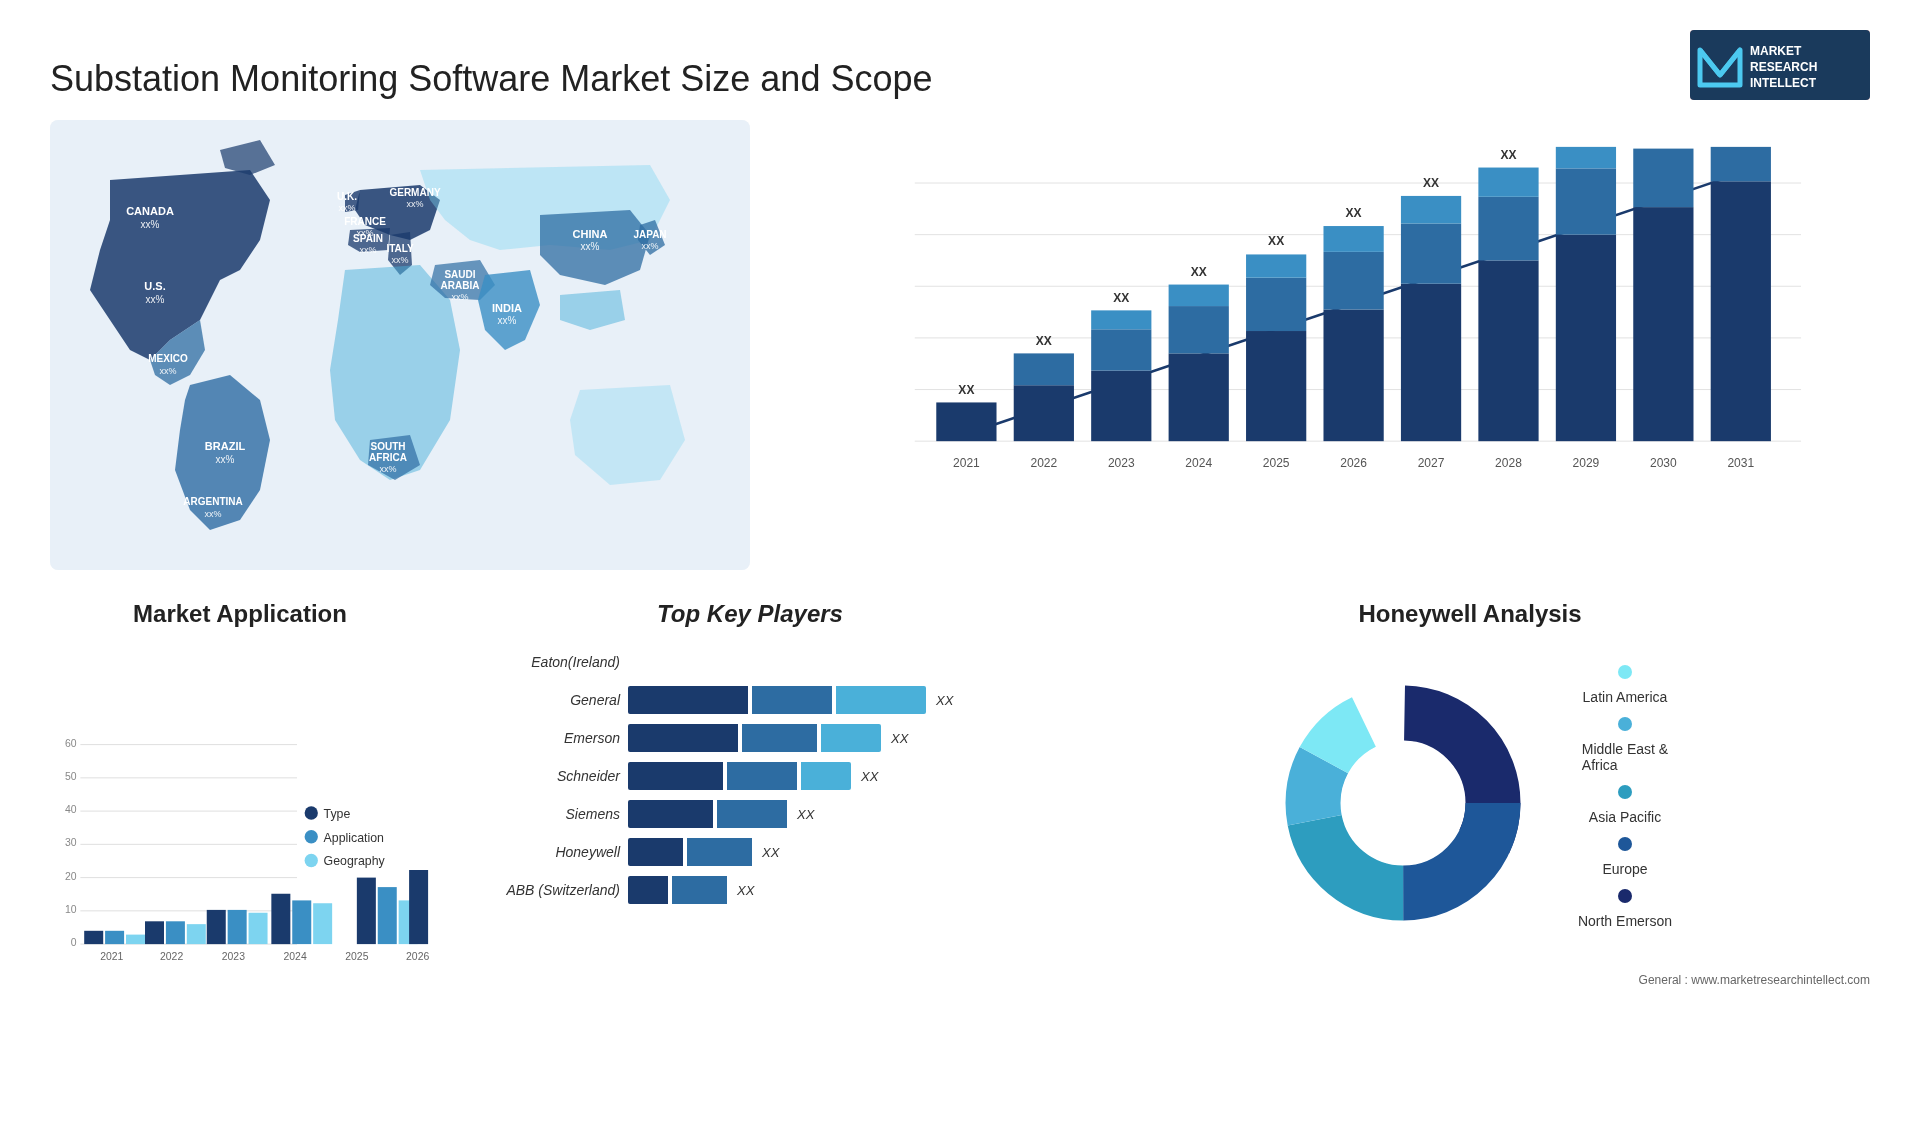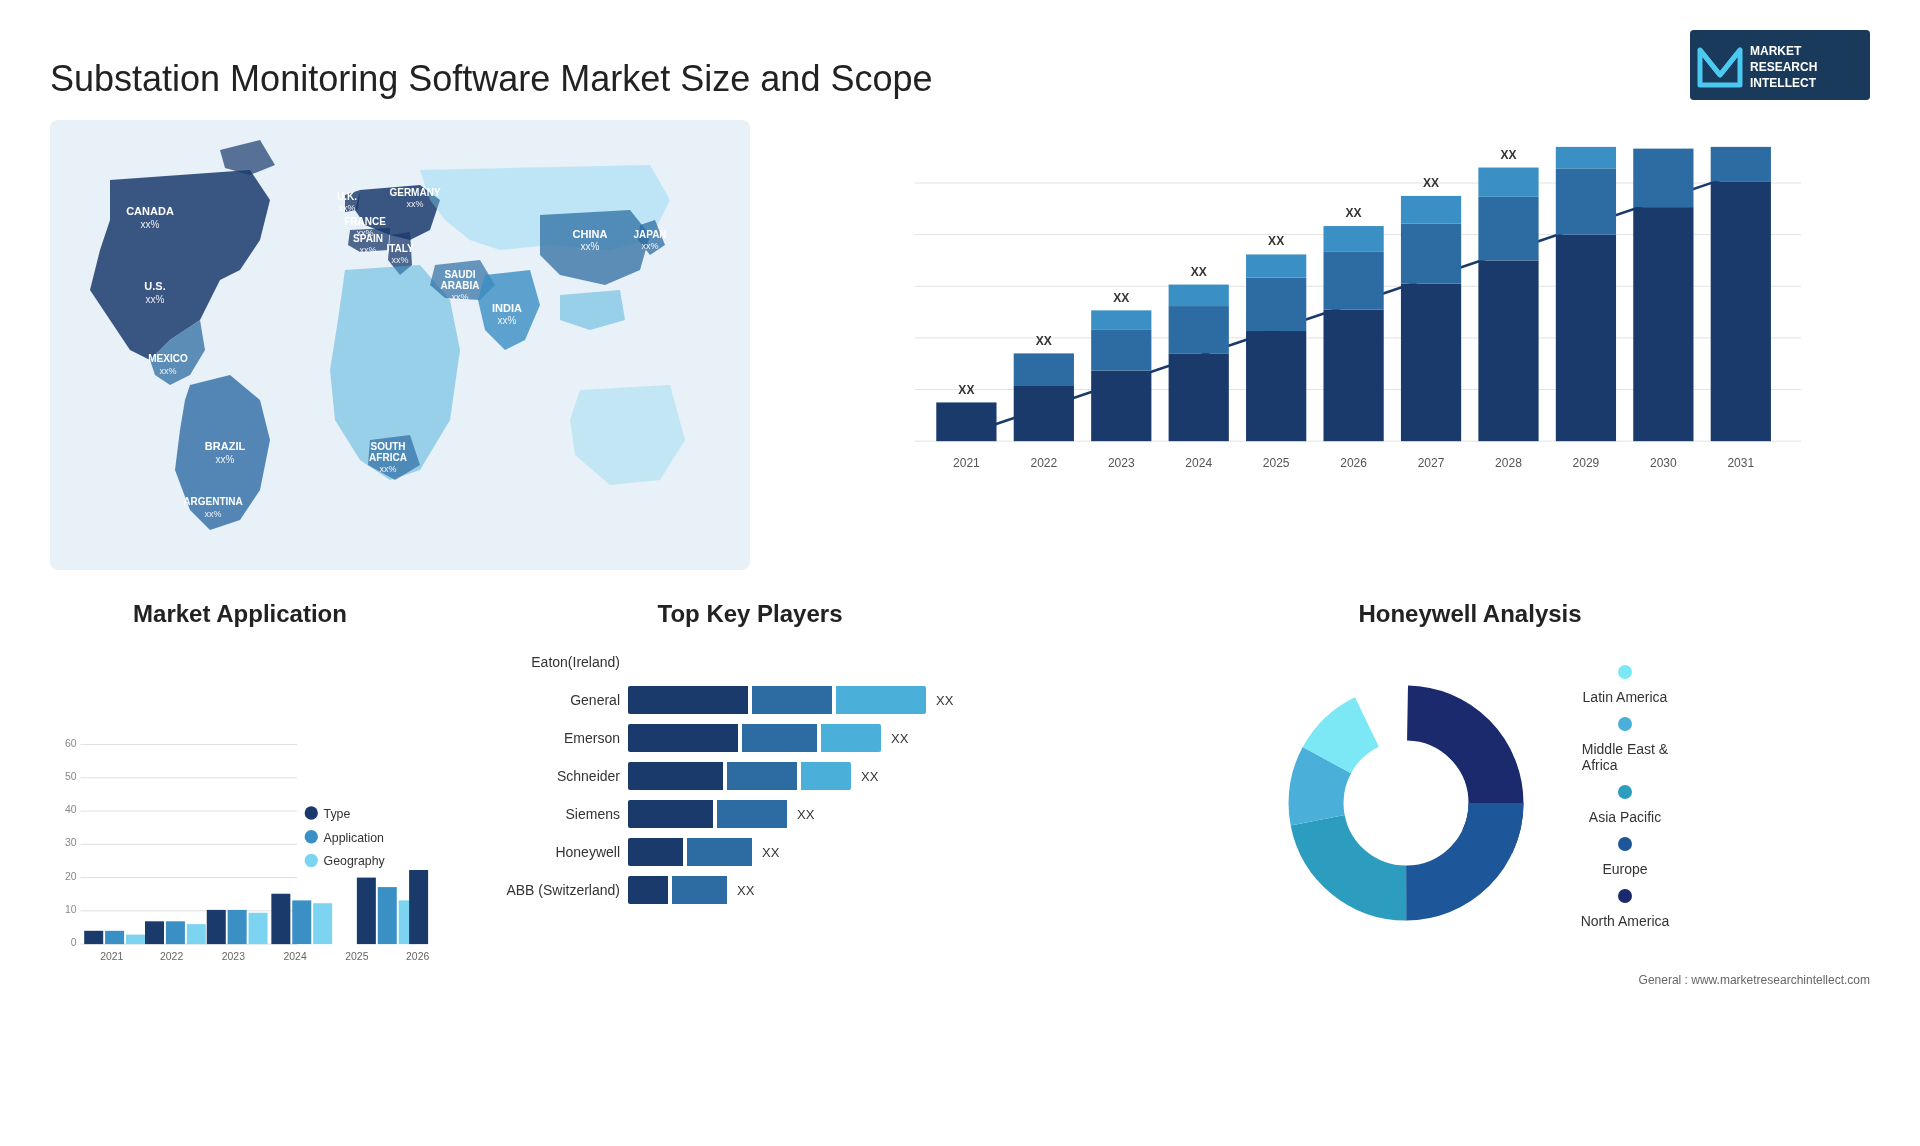--- a/index.html
+++ b/index.html
@@ -67,20 +67,21 @@
     .bottom-section {
       display: flex;
       gap: 30px;
       height: 420px;
     }
     .segmentation-panel {
       flex: 0 0 380px;
     }
     .key-players-panel {
       flex: 0 0 580px;
+      font-style: italic;
     }
     .regional-panel {
       flex: 1;
     }
     .panel-title {
       font-size: 24px;
       font-weight: 700;
       color: #222;
       margin-bottom: 15px;
       text-align: center;
@@ -515,21 +516,21 @@
           <li class="legend-item">
             <div class="legend-dot" style="background:#2d9dbf;"></div>
             <span>Asia Pacific</span>
           </li>
           <li class="legend-item">
             <div class="legend-dot" style="background:#1e5799;"></div>
             <span>Europe</span>
           </li>
           <li class="legend-item">
             <div class="legend-dot" style="background:#1a2a6c;"></div>
-            <span>North America</span>
+            <span>North Emerson</span>
           </li>
         </ul>
       </div>
 
       <div class="source-text">General : www.marketresearchintellect.com</div>
     </div>
 
   </div>
 
 </div>

